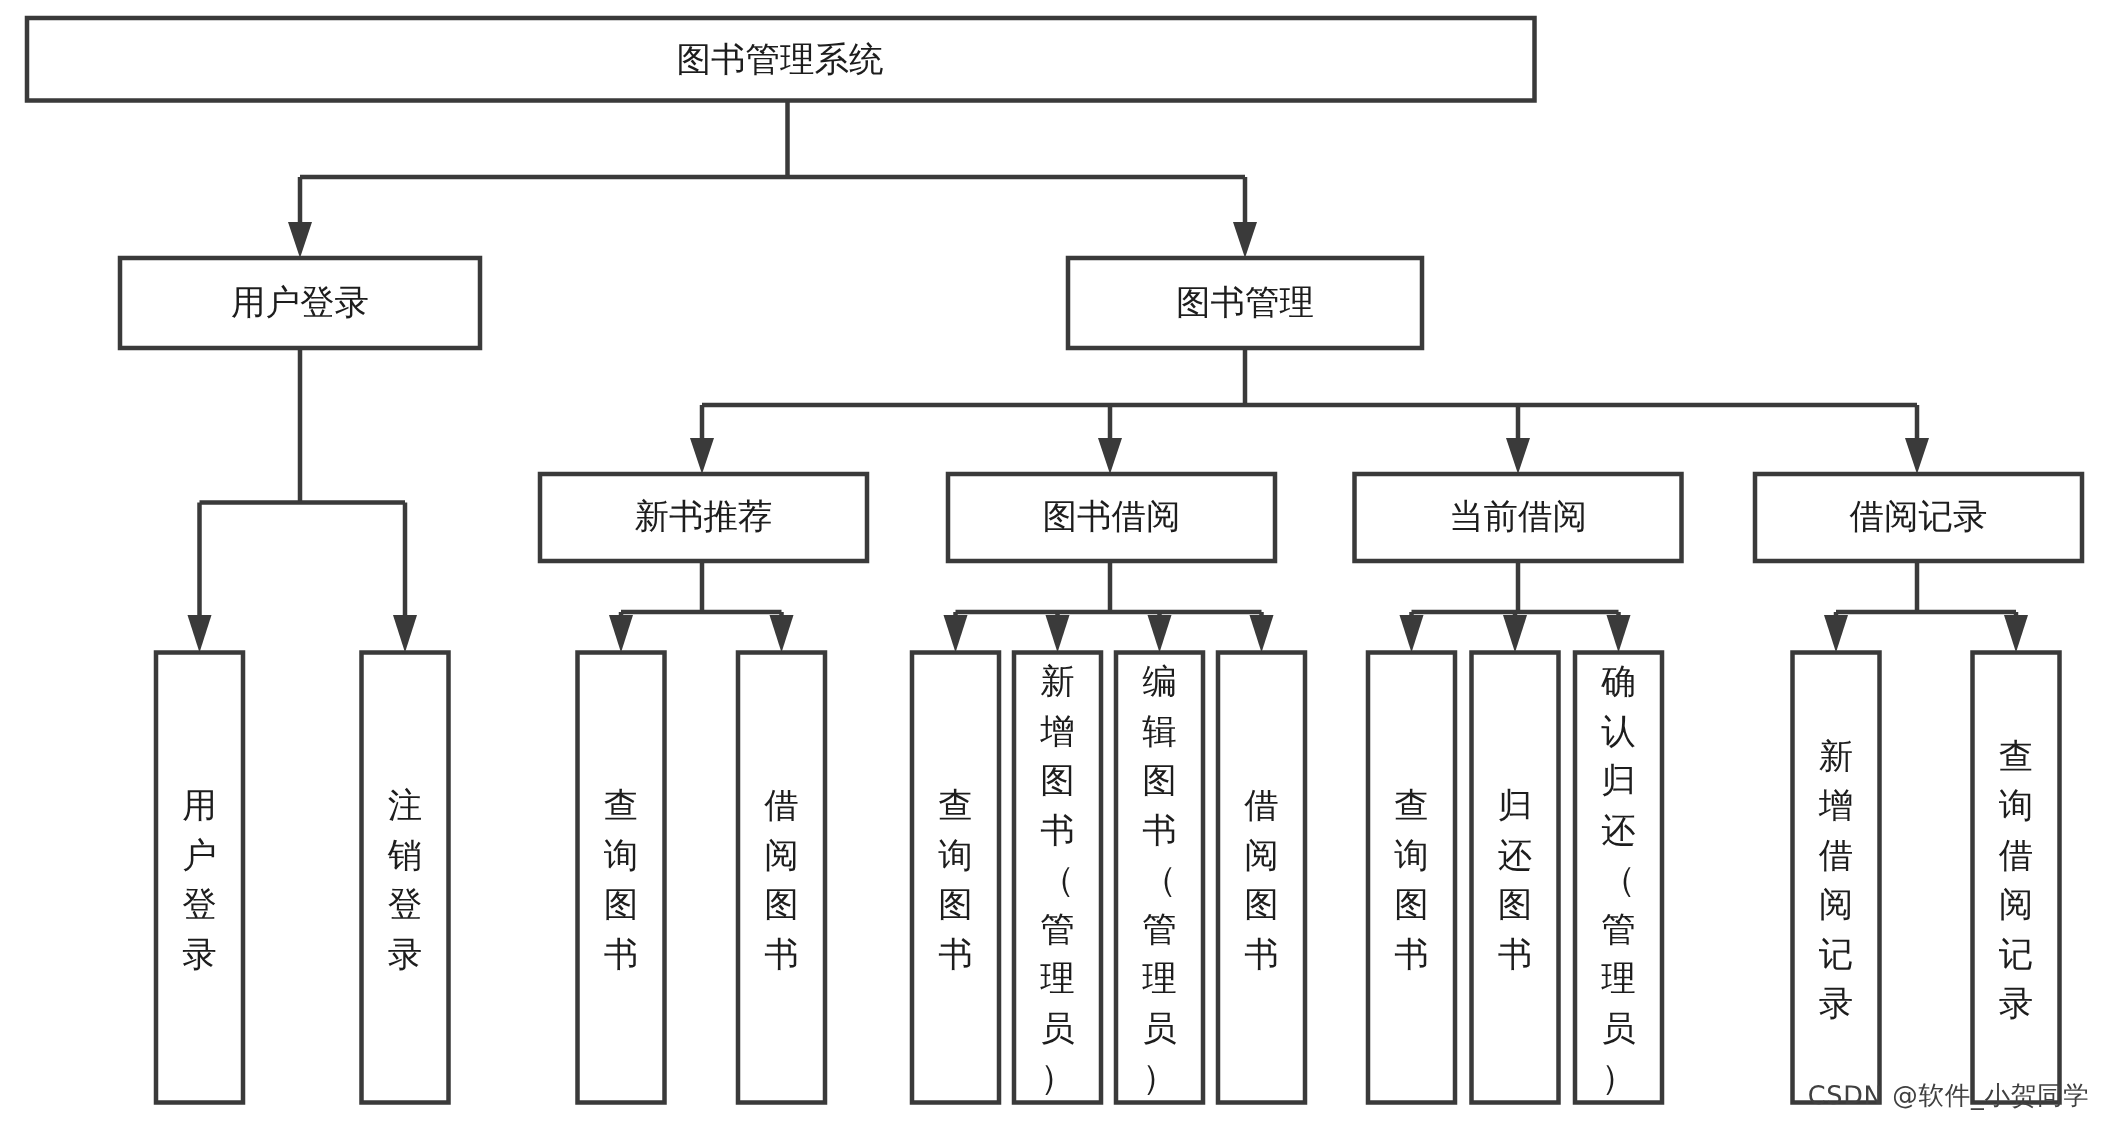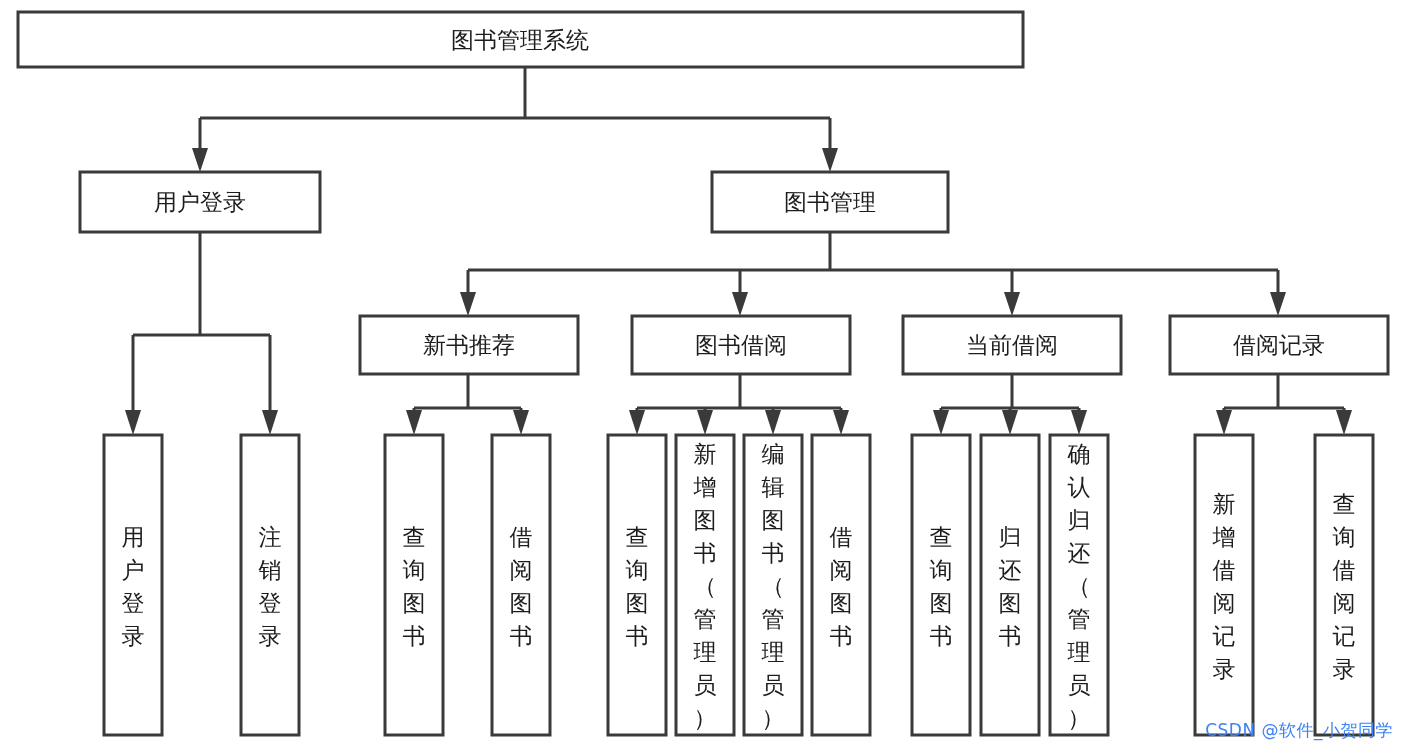--- a/index.html
+++ b/index.html
@@ -55,21 +55,21 @@
     font-size: 23px;
     fill: #1d1d1d;
     text-anchor: middle;
   }
   .watermark {
     position: absolute;
     right: 12px;
     bottom: 5px;
     font-family: "DejaVu Sans", "Liberation Sans", sans-serif;
     font-size: 17px;
-    color: #3b82f6;
+    color: #404040;
     white-space: nowrap;
     letter-spacing: 0.5px;
   }
 </style>
 </head>
 <body>
 
 <div id="diagram-root">
 
   <svg id="diagram-svg" viewBox="0 0 1405 747">

